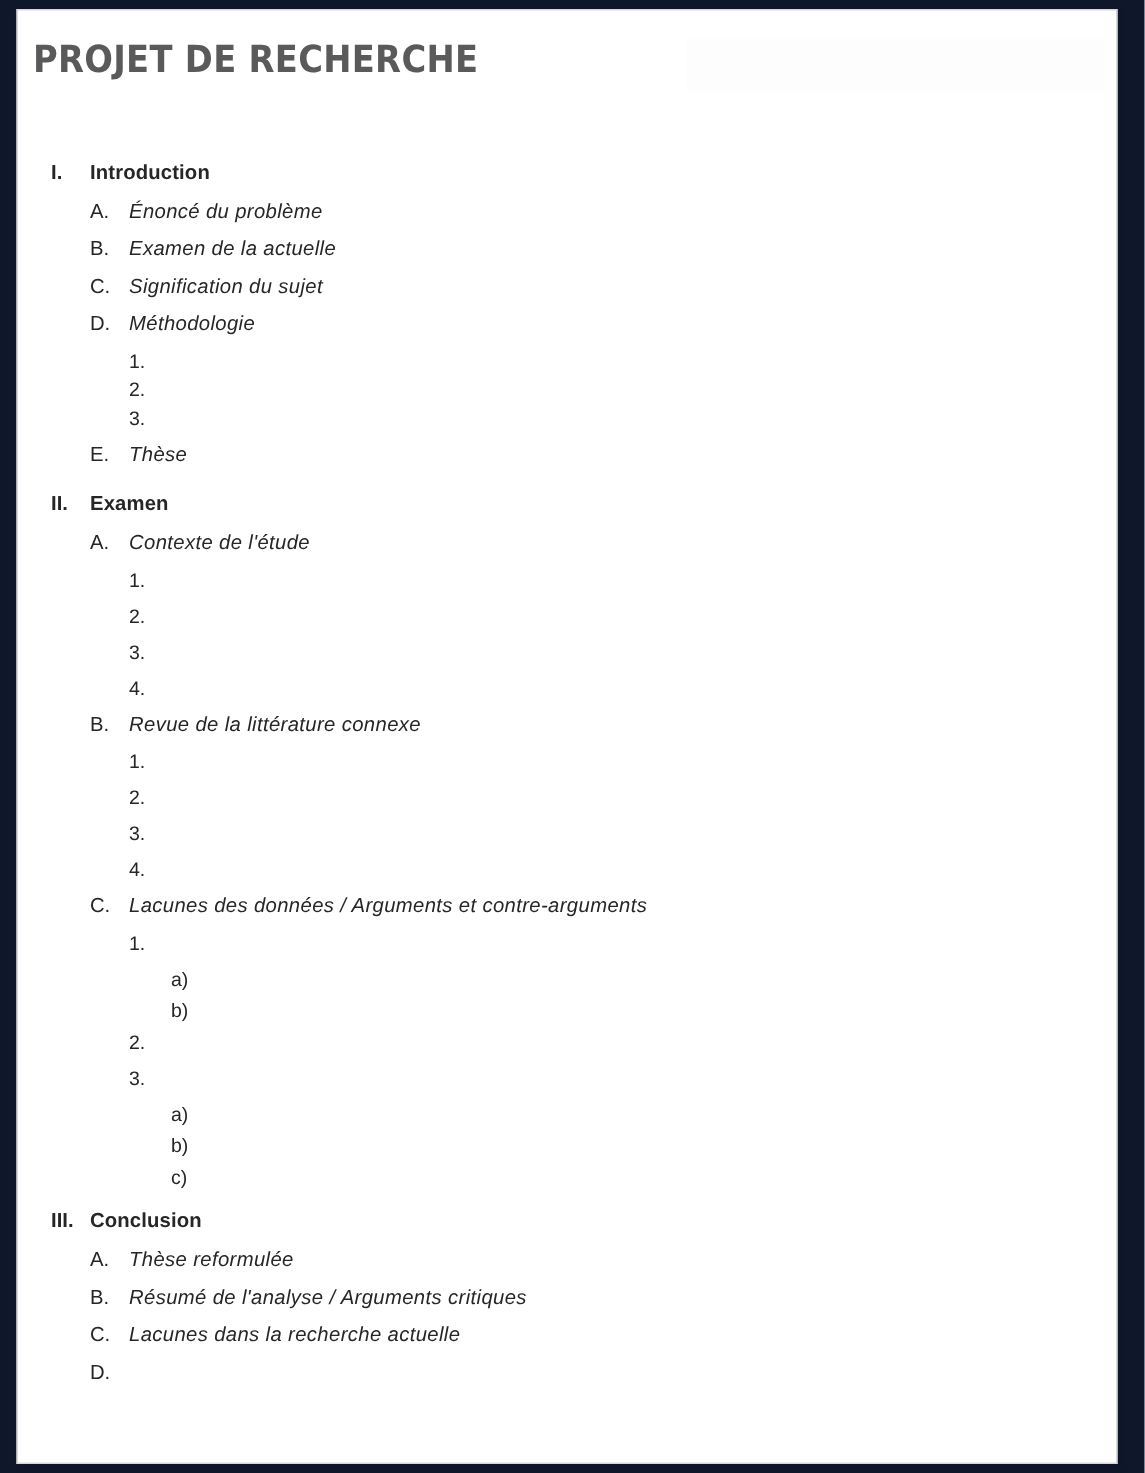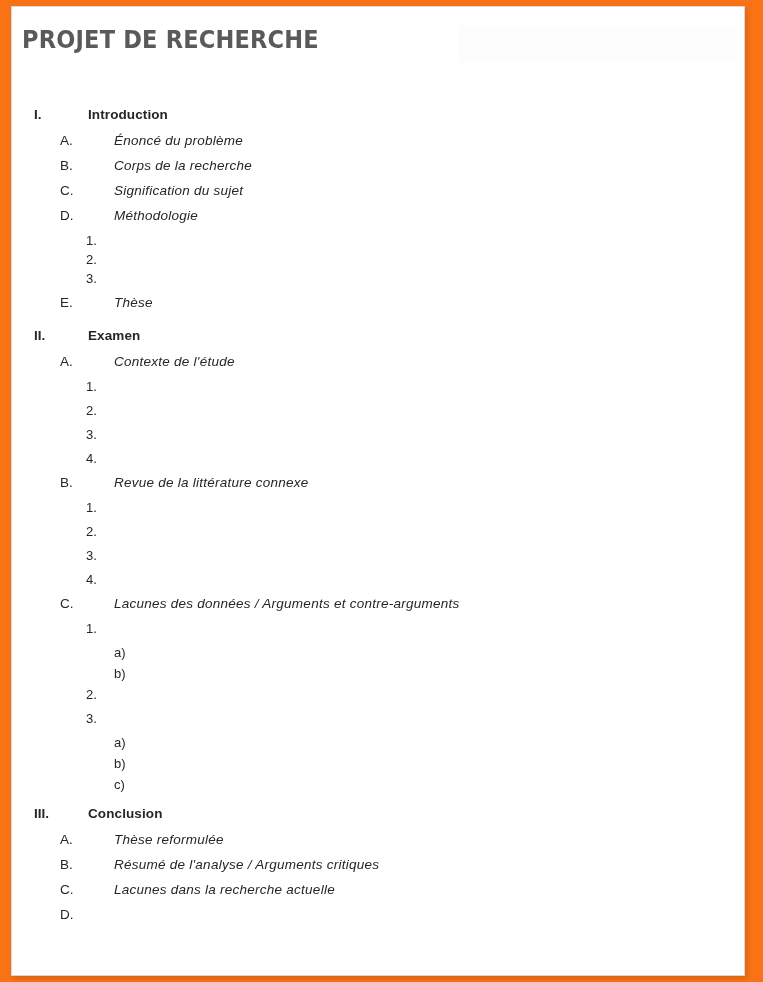--- a/index.html
+++ b/index.html
@@ -11,21 +11,21 @@
     width: 763px;
     height: 982px;
     overflow: hidden;
     font-family: "Liberation Sans", "DejaVu Sans", sans-serif;
   }
 
   #page-wrap {
     position: relative;
     width: 763px;
     height: 982px;
-    background: #f97316;
+    background: #0f172a;
   }
 
   
   .sheet {
     position: absolute;
     left: 11px;
     top: 6px;
     width: 734px;
     height: 970px;
     background: #ffffff;
@@ -76,21 +76,20 @@
     white-space: nowrap;
   }
 
   .marker {
     display: inline-block;
     flex: 0 0 auto;
   }
   .label {
     display: inline-block;
     flex: 0 0 auto;
-    margin-left: 28px;
   }
 
   
   .lvl1 {
     font-size: 13.5px;
     font-weight: bold;
     height: 26px;
     padding-left: 12px;
   }
   .lvl1 .marker { width: 26px; }
@@ -144,21 +143,21 @@
         <div class="row lvl1">
           <span class="marker">I.</span>
           <span class="label">Introduction</span>
         </div>
         <div class="row lvl2">
           <span class="marker">A.</span>
           <span class="label">Énoncé du problème</span>
         </div>
         <div class="row lvl2">
           <span class="marker">B.</span>
-          <span class="label">Corps de la recherche</span>
+          <span class="label">Examen de la actuelle</span>
         </div>
         <div class="row lvl2">
           <span class="marker">C.</span>
           <span class="label">Signification du sujet</span>
         </div>
         <div class="row lvl2">
           <span class="marker">D.</span>
           <span class="label">Méthodologie</span>
         </div>
         <div class="row lvl3 tight">

